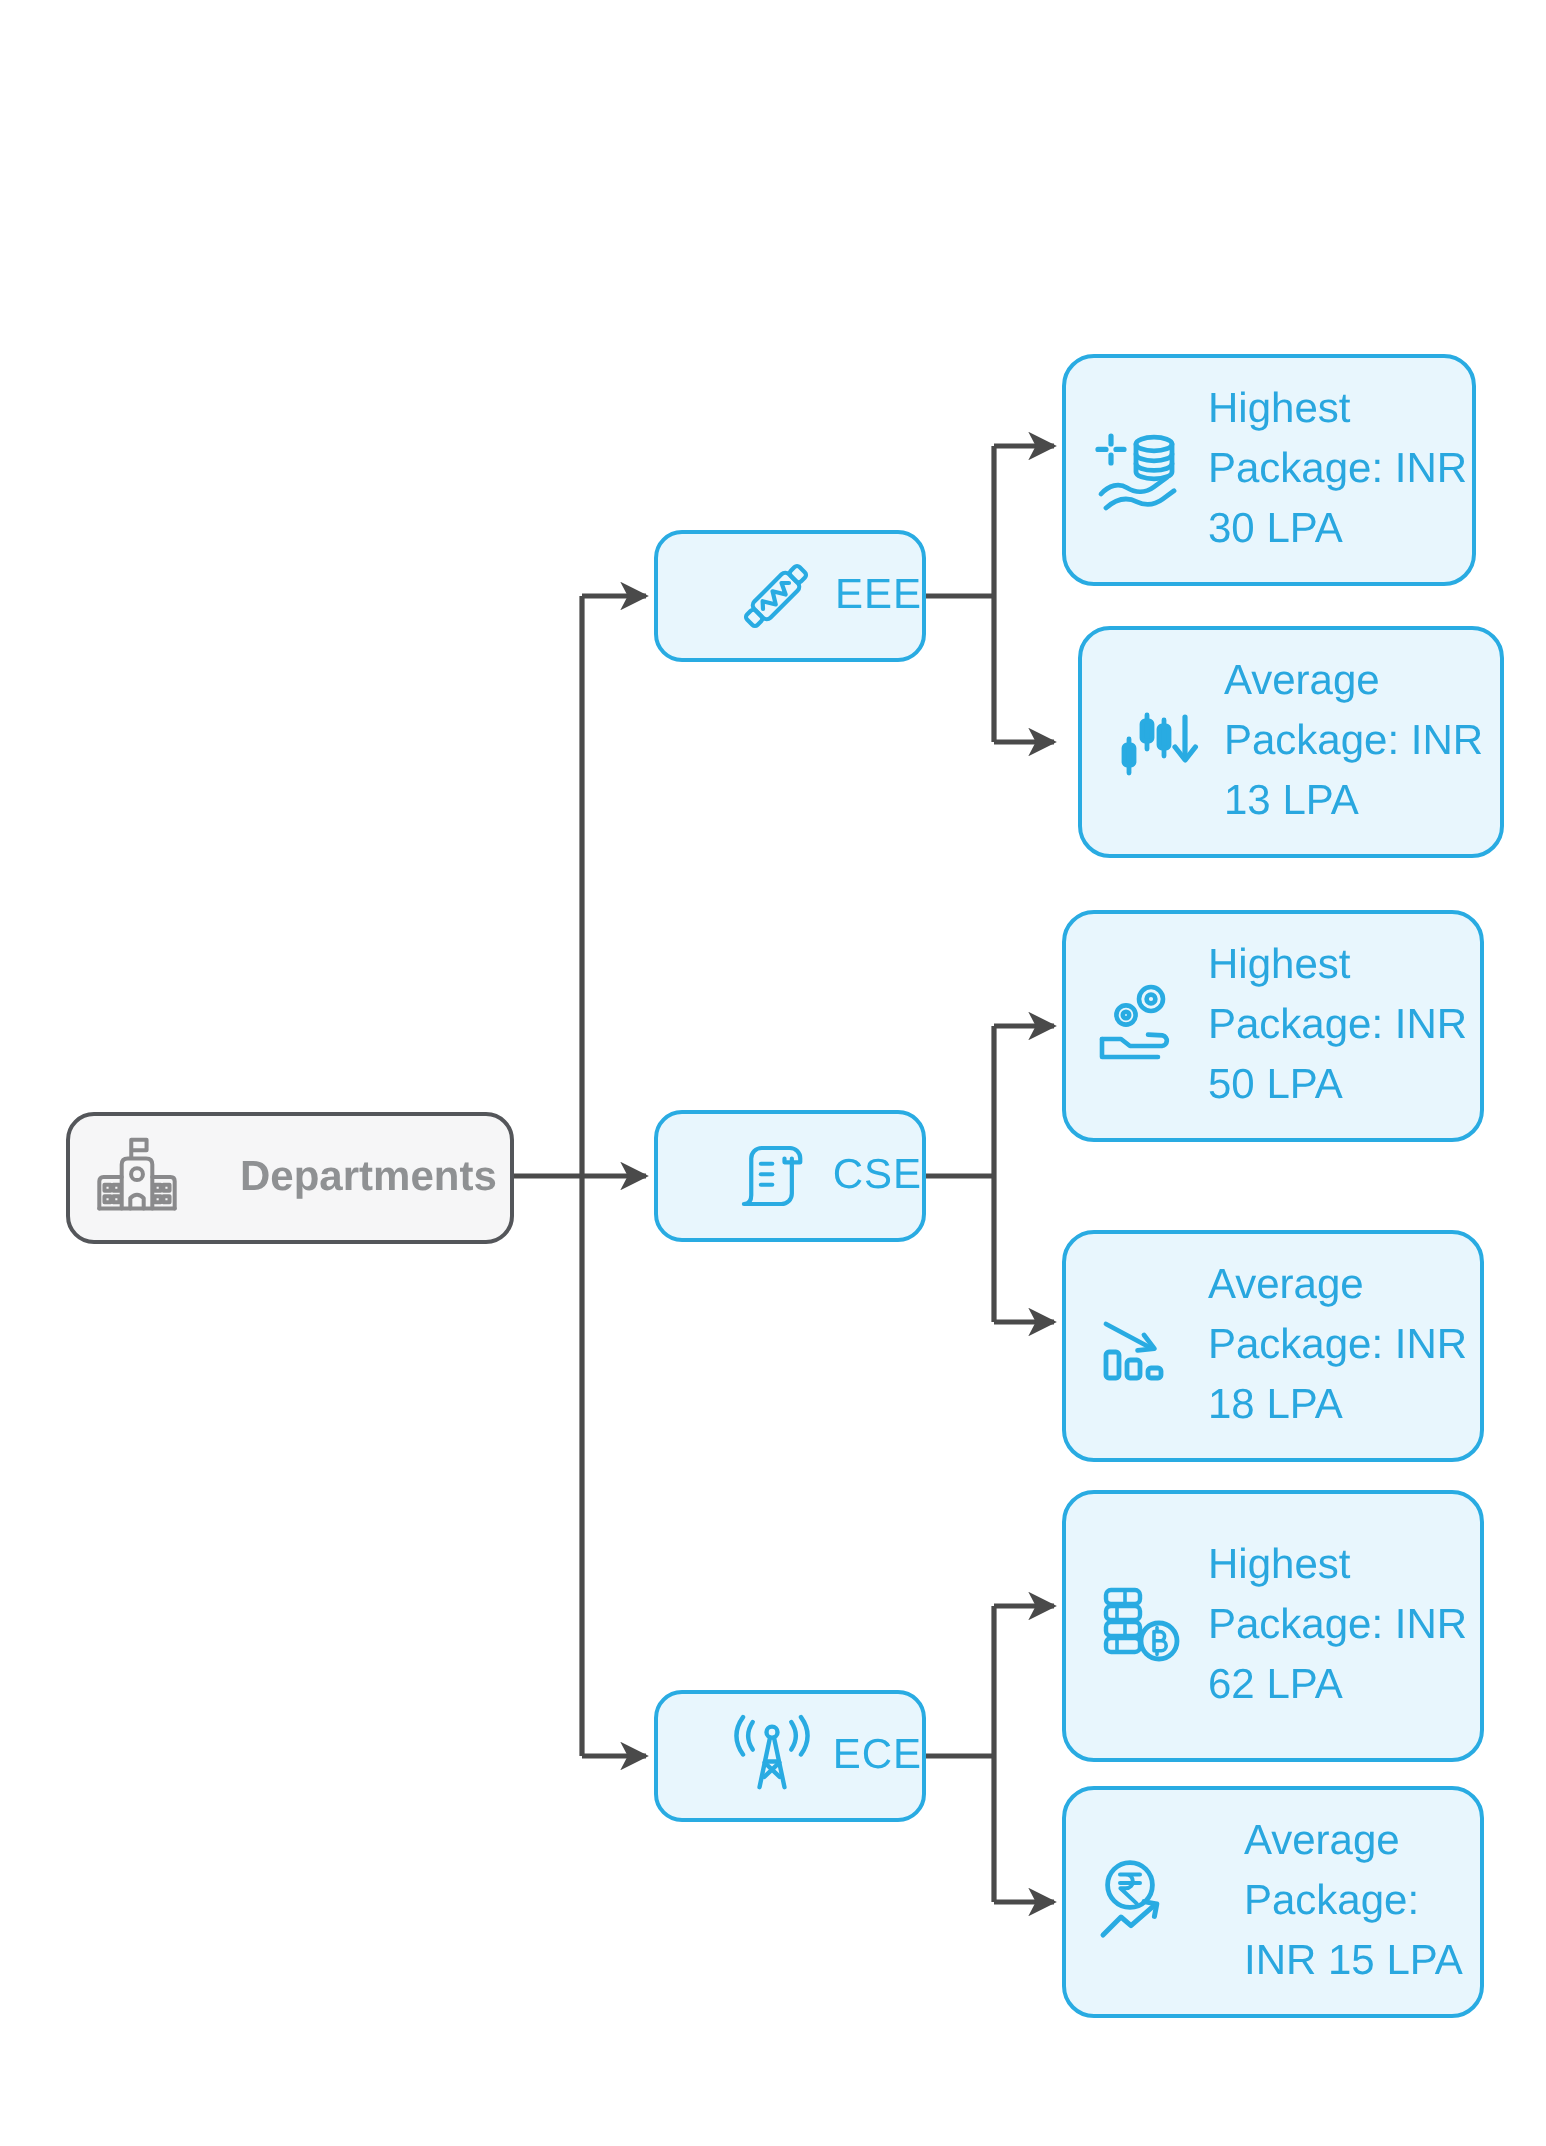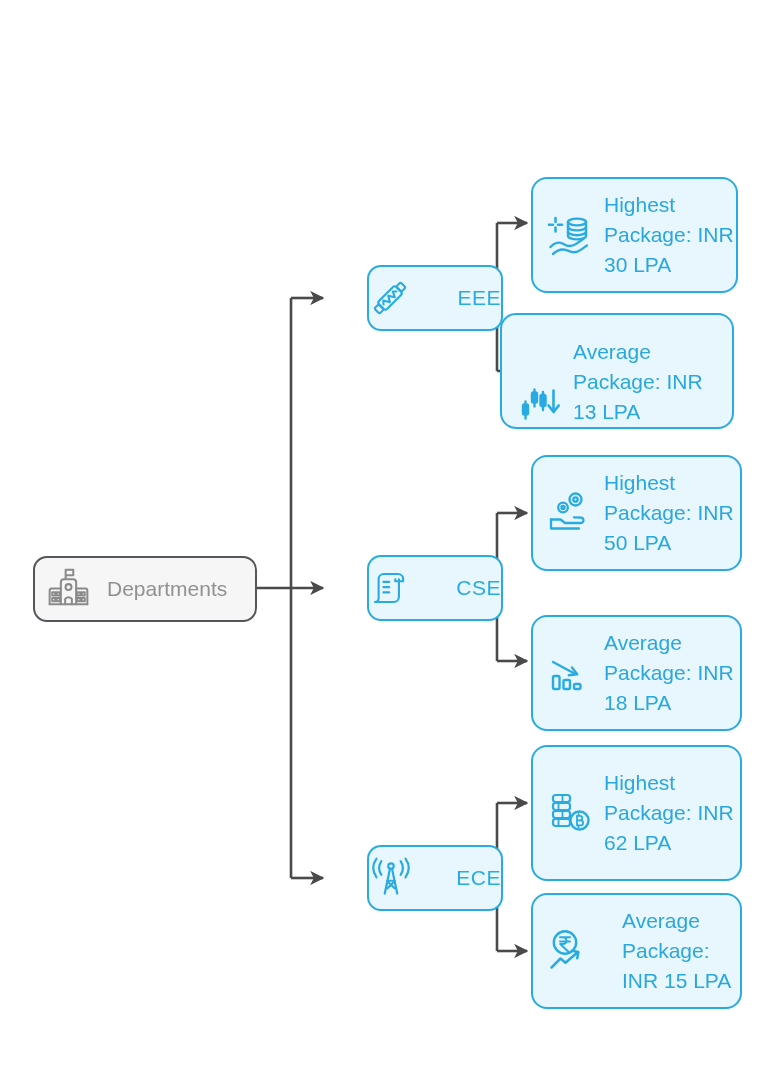--- a/index.html
+++ b/index.html
@@ -8,24 +8,24 @@
     font-family:"Liberation Sans", sans-serif;
   }
   .edges{position:absolute;left:0;top:0;z-index:0;}
   .node{
     position:absolute;z-index:1;box-sizing:border-box;
     display:flex;align-items:center;
     border:2.5px solid #29abe2;border-radius:14px;background:#e8f6fd;color:#29abe2;
   }
   .root-node{
     border-color:#54565a;background:#f6f6f7;color:#8a8c8e;
-    padding-left:10px;gap:15px;justify-content:flex-start;
+    padding-left:10px;gap:28px;justify-content:flex-start;font-weight:bold;
   }
   .root-node .label{color:#8f9193;font-size:21px;}
-  .dept-node{justify-content:space-between;gap:8px;margin-left:40px;}
+  .dept-node{justify-content:flex-end;gap:8px;}
   .dept-node .label{font-size:21px;letter-spacing:.5px;}
   .leaf-node{border-radius:16px;padding-left:13px;gap:10px;}
   .leaf-label{
     font-size:21px;line-height:30px;color:#29a7df;width:150px;
   }
   .icon{flex:0 0 auto;display:block;}
   .label{white-space:nowrap;}
 </style>
 </head>
 <body>
@@ -127,21 +127,21 @@
       <path d="M22 11 v14 a9 3.4 0 0 0 18 0 V11"></path>
       <path d="M22 16 a9 3.4 0 0 0 18 0"></path>
       <path d="M22 20.8 a9 3.4 0 0 0 18 0"></path>
       <path d="M9.5 7 v4 M9.5 16.5 v4 M3 13.7 h4 M12 13.7 h4" stroke-width="2.6"></path>
       <path d="M4.5 36 c4-4.5 9-5.6 13-3.1 c4.5 2.8 9.5 2.5 13.5-.5 l6.5-4.7"></path>
       <path d="M7 43 c5-4.5 10.5-5.6 15.5-3.1 c4.5 2.2 9 1.5 13-1.5 l5.5-4"></path>
     </svg>
     <div class="leaf-label">Highest Package: INR 30 LPA</div>
   </div>
 
-  <div class="node leaf-node" style="left:500px;top:313px;width:234px;height:116px;align-items:flex-end;">
+  <div class="node leaf-node" style="left:539px;top:313px;width:213px;height:116px;">
     <svg class="icon" width="48" height="48" viewBox="0 0 48 48" fill="none" stroke="currentColor" stroke-width="2.4" stroke-linecap="round" stroke-linejoin="round">
       <path d="M10.5 22.5 v3 M10.5 35.5 v4"></path>
       <rect x="8" y="25.5" width="5" height="10" rx="1.5" fill="currentColor"></rect>
       <path d="M19.5 10.5 v3 M19.5 23.5 v4"></path>
       <rect x="17" y="13.5" width="5" height="10" rx="1.5" fill="currentColor"></rect>
       <path d="M28 13 v3 M28 27 v4"></path>
       <rect x="25.5" y="16" width="5" height="11" rx="1.5" fill="currentColor"></rect>
       <path d="M38.5 11.5 V31" stroke-width="2.6"></path>
       <path d="M33.5 26.5 L38.6 33 L43.7 26.5" stroke-width="2.6"></path>
     </svg>

